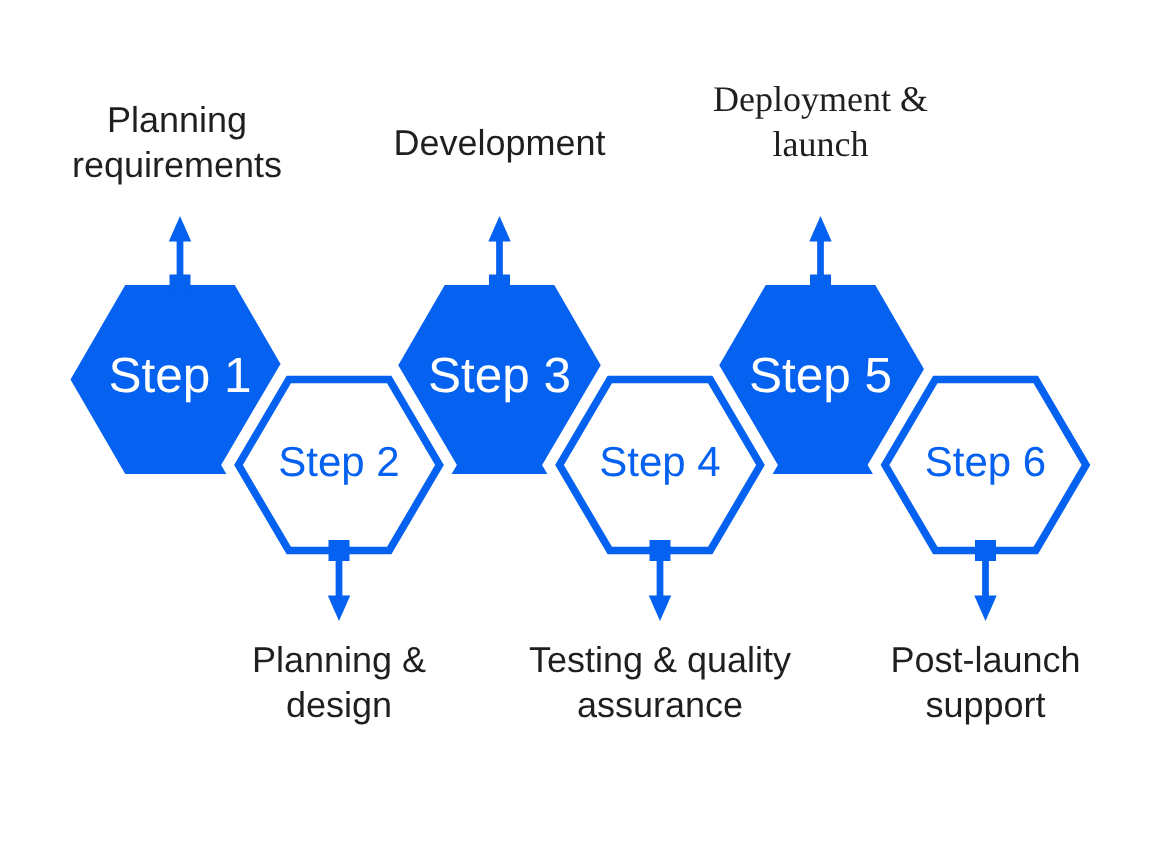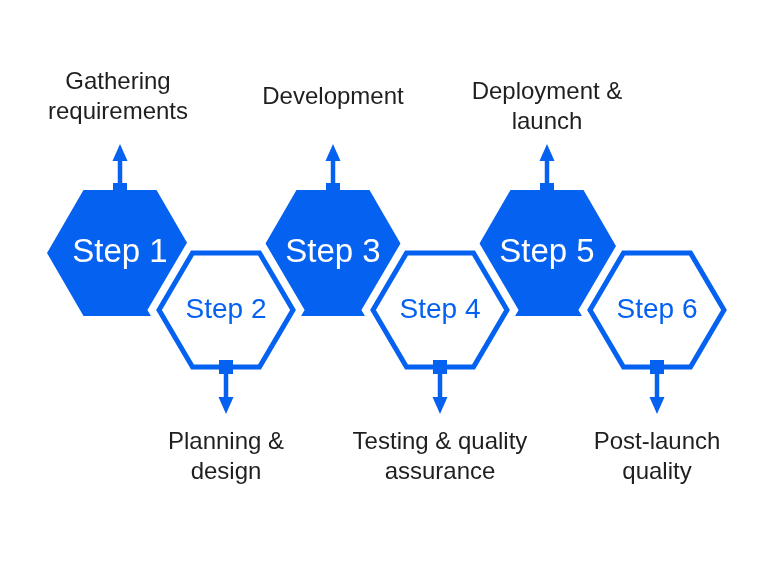--- a/index.html
+++ b/index.html
@@ -39,21 +39,21 @@
     align-items: center;
     justify-content: center;
     text-align: center;
     height: 60px;
     font-size: 24px;
     line-height: 30px;
     color: #1f1f1f;
   }
   .cap-s1 { left: 23px;  top: 66px;  width: 190px; }
   .cap-s3 { left: 238px; top: 66px;  width: 190px; }
-  .cap-s5 { left: 452px; top: 76px;  width: 190px; }
+  .cap-s5 { left: 452px; top: 52px;  width: 190px; font-family: Liberation Serif, serif; }
   .cap-s2 { left: 150px; top: 426px; width: 152px; }
   .cap-s4 { left: 330px; top: 426px; width: 220px; }
   .cap-s6 { left: 572px; top: 426px; width: 170px; }
 </style>
 </head>
 <body>
 
 <div class="canvas">
 
   <svg width="768" height="576" viewBox="0 0 768 576">
@@ -103,20 +103,20 @@
       <line class="arrow-line" x1="440" y1="372" x2="440" y2="399"></line>
       <polygon class="arrow-head" points="440,414 432.5,397 447.5,397"></polygon>
     </g>
     <g>
       <rect class="arrow-foot" x="650" y="360" width="14" height="14"></rect>
       <line class="arrow-line" x1="657" y1="372" x2="657" y2="399"></line>
       <polygon class="arrow-head" points="657,414 649.5,397 664.5,397"></polygon>
     </g>
   </svg>
 
-  <div class="caption cap-s1">Gathering requirements</div>
+  <div class="caption cap-s1">Planning requirements</div>
   <div class="caption cap-s3">Development</div>
   <div class="caption cap-s5">Deployment &amp; launch</div>
   <div class="caption cap-s4">Testing &amp; quality assurance</div>
   <div class="caption cap-s2">Planning &amp; design</div>
-  <div class="caption cap-s6">Post-launch quality</div>
+  <div class="caption cap-s6">Post-launch support</div>
 
 </div>
 
 </body></html>

